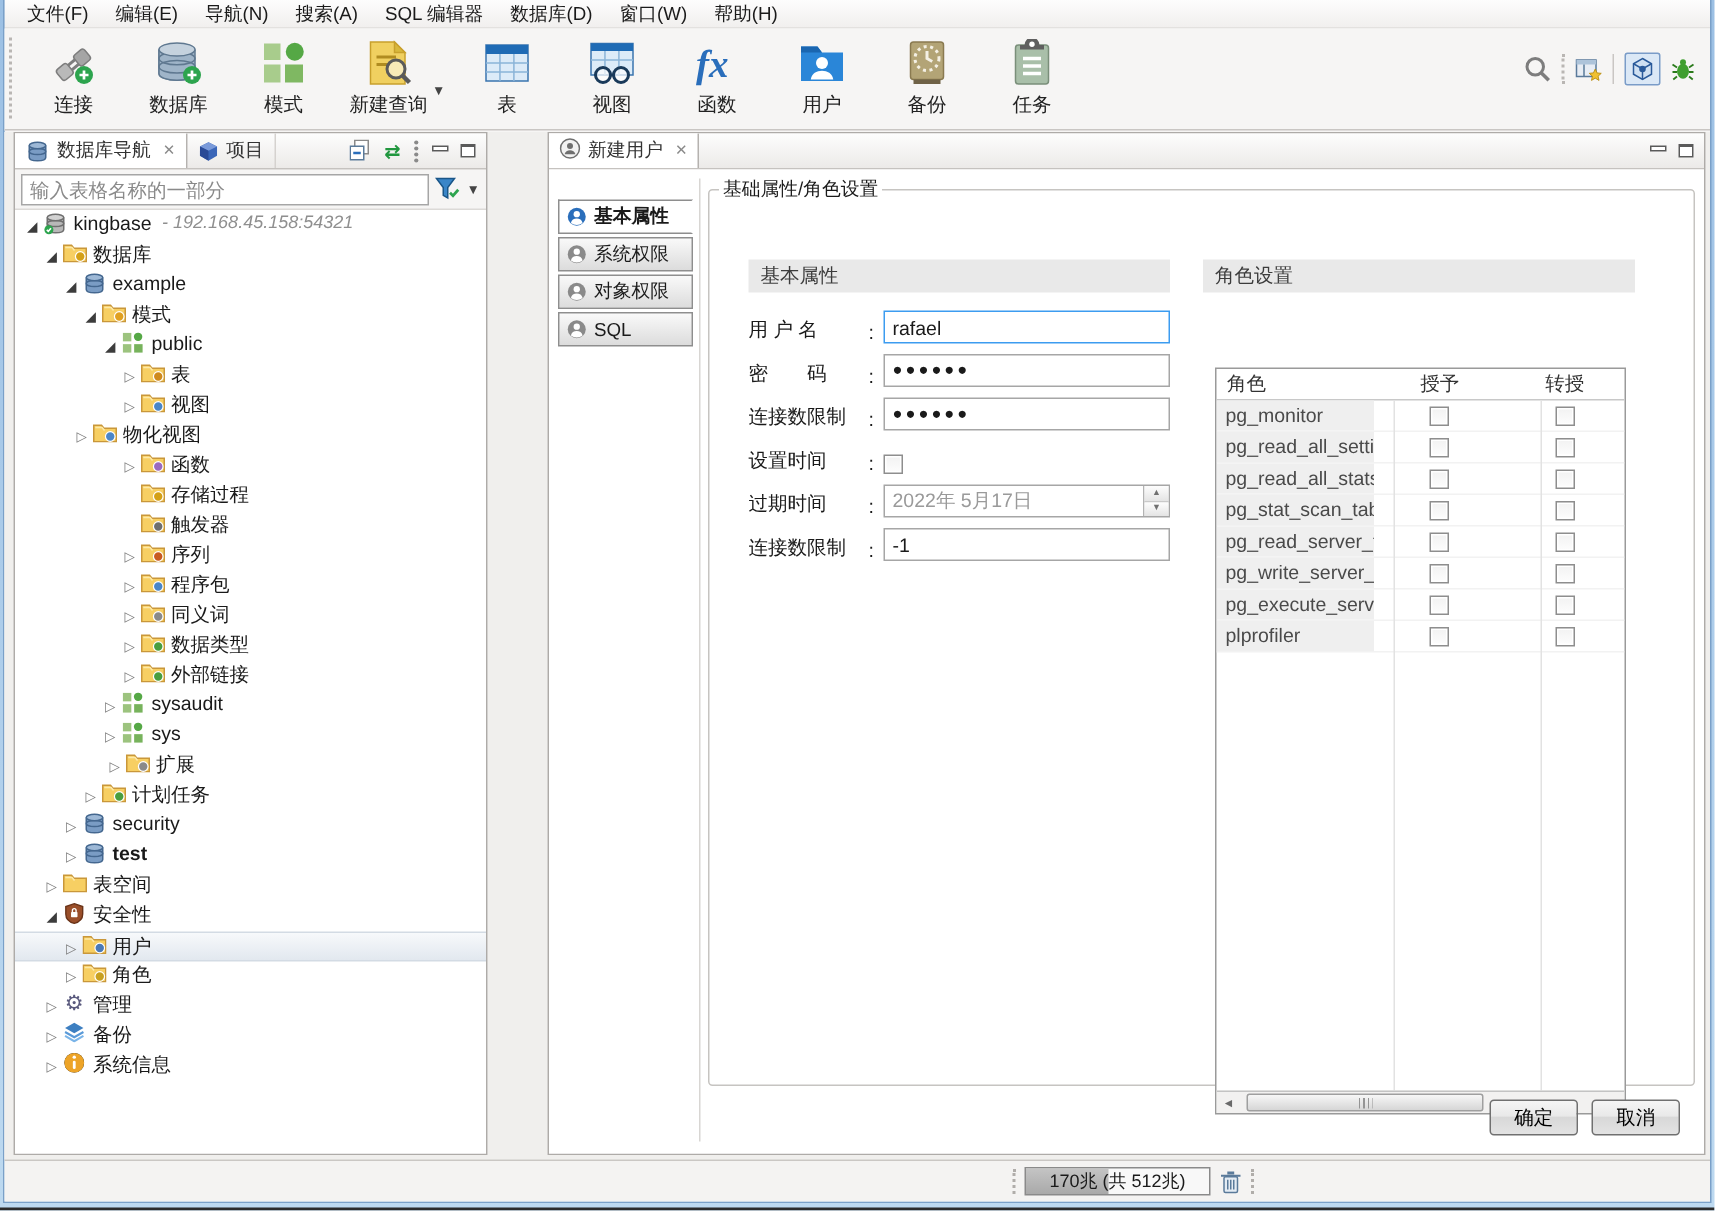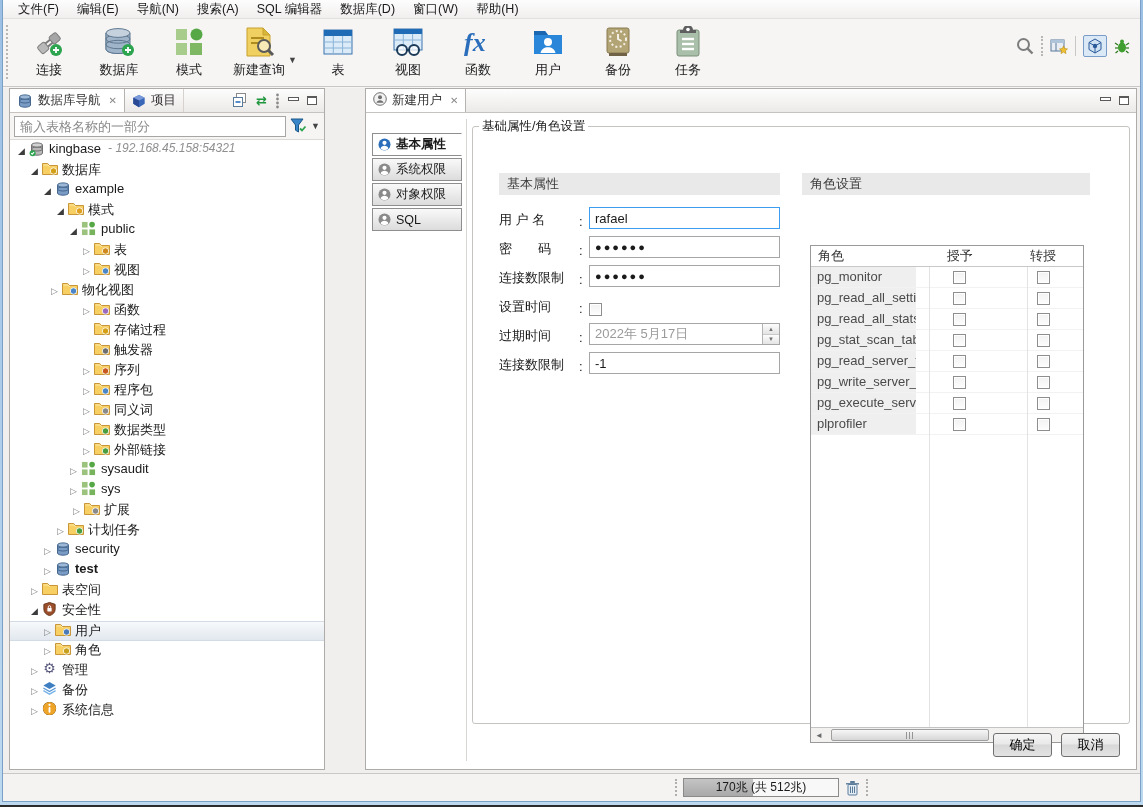--- a/index.html
+++ b/index.html
@@ -172,21 +172,21 @@
     font:13px "Liberation Sans","DejaVu Sans",sans-serif; cursor:pointer;
   }
   
   .statusbar {
     position:absolute; left:0; right:0; bottom:0; height:28px;
     background:#f4f3f2; border-top:1px solid #cac7c4;
   }
   .mem-widget { position:absolute; left:672px; top:4px; display:flex; align-items:center; gap:6px; }
   .sb-handle { height:17px; border-left:2px dotted #b0adaa; }
   .mem-gauge {
-    position:relative; width:156px; height:19px; border:1px solid #8a8a8a; background:#f8f8f8; overflow:hidden;
+    position:relative; width:124px; height:19px; border:1px solid #8a8a8a; background:#f8f8f8; overflow:hidden;
   }
   .mem-fill { position:absolute; left:0; top:0; bottom:0; background:linear-gradient(#c4c4c4,#a9a9a9); }
   .mem-text { position:absolute; inset:0; display:flex; align-items:center; justify-content:center; font-size:12px; color:#1a1a1a; }
   .trash-btn { display:flex; align-items:center; cursor:pointer; }
 </style>
 </head>
 <body>
 
 <div class="app">
 

